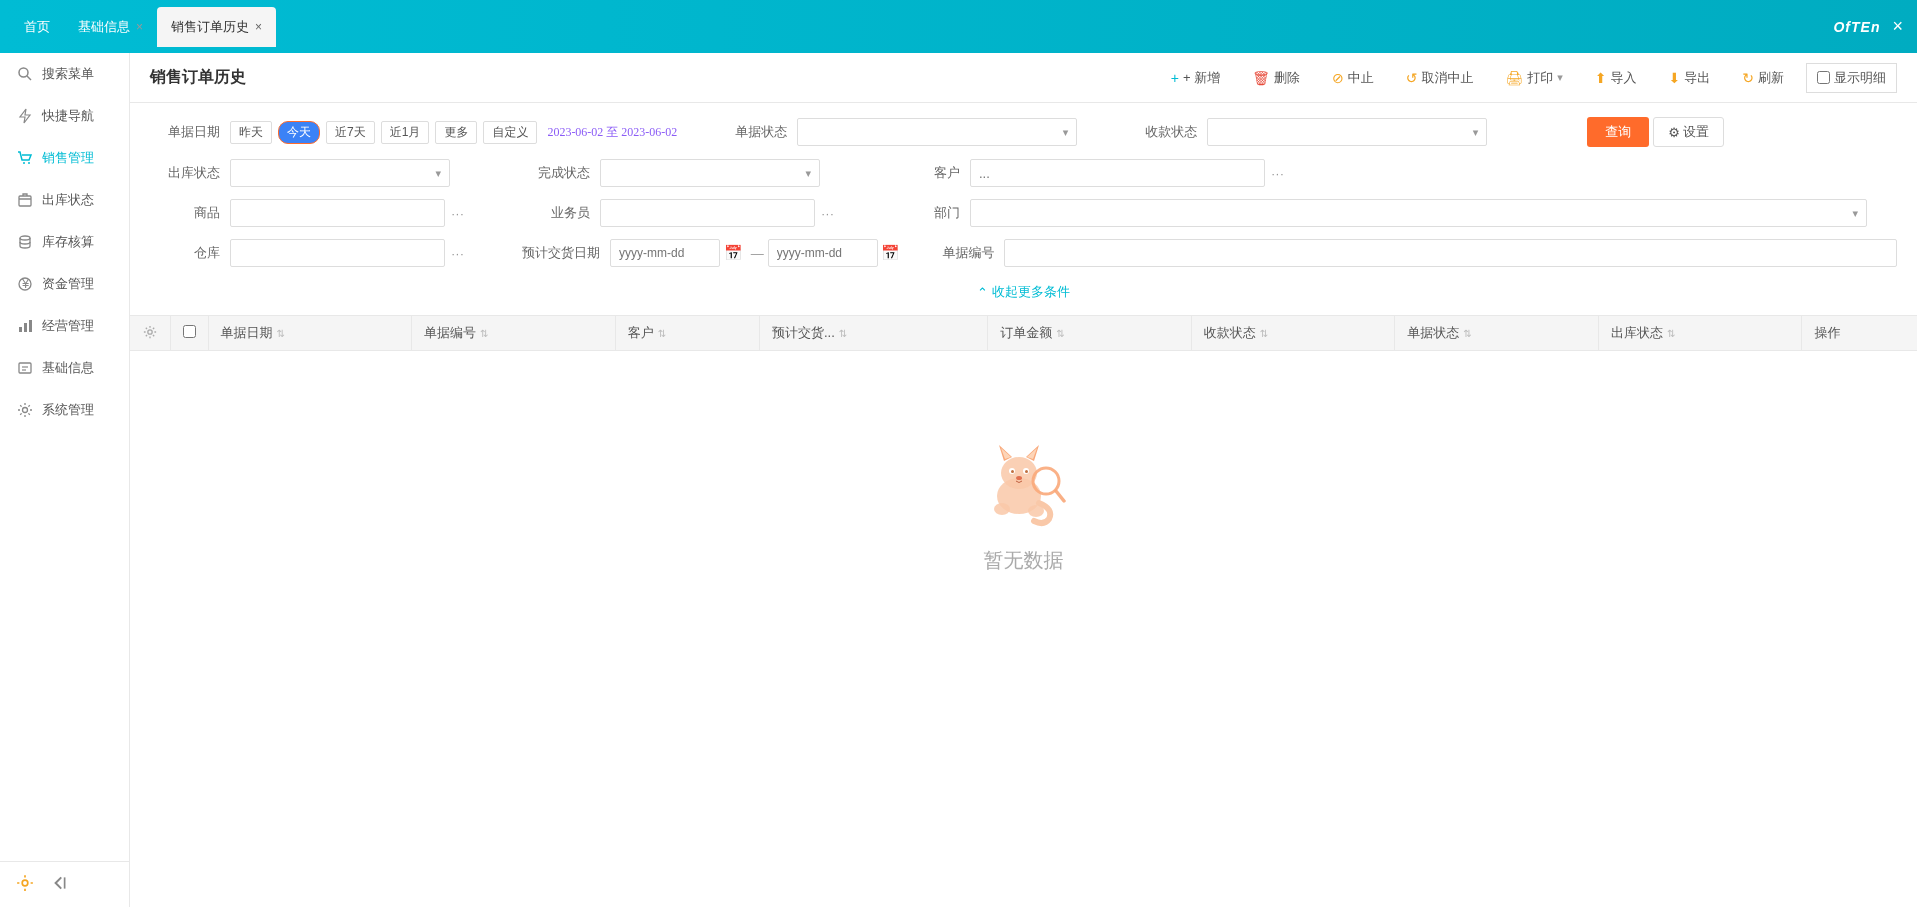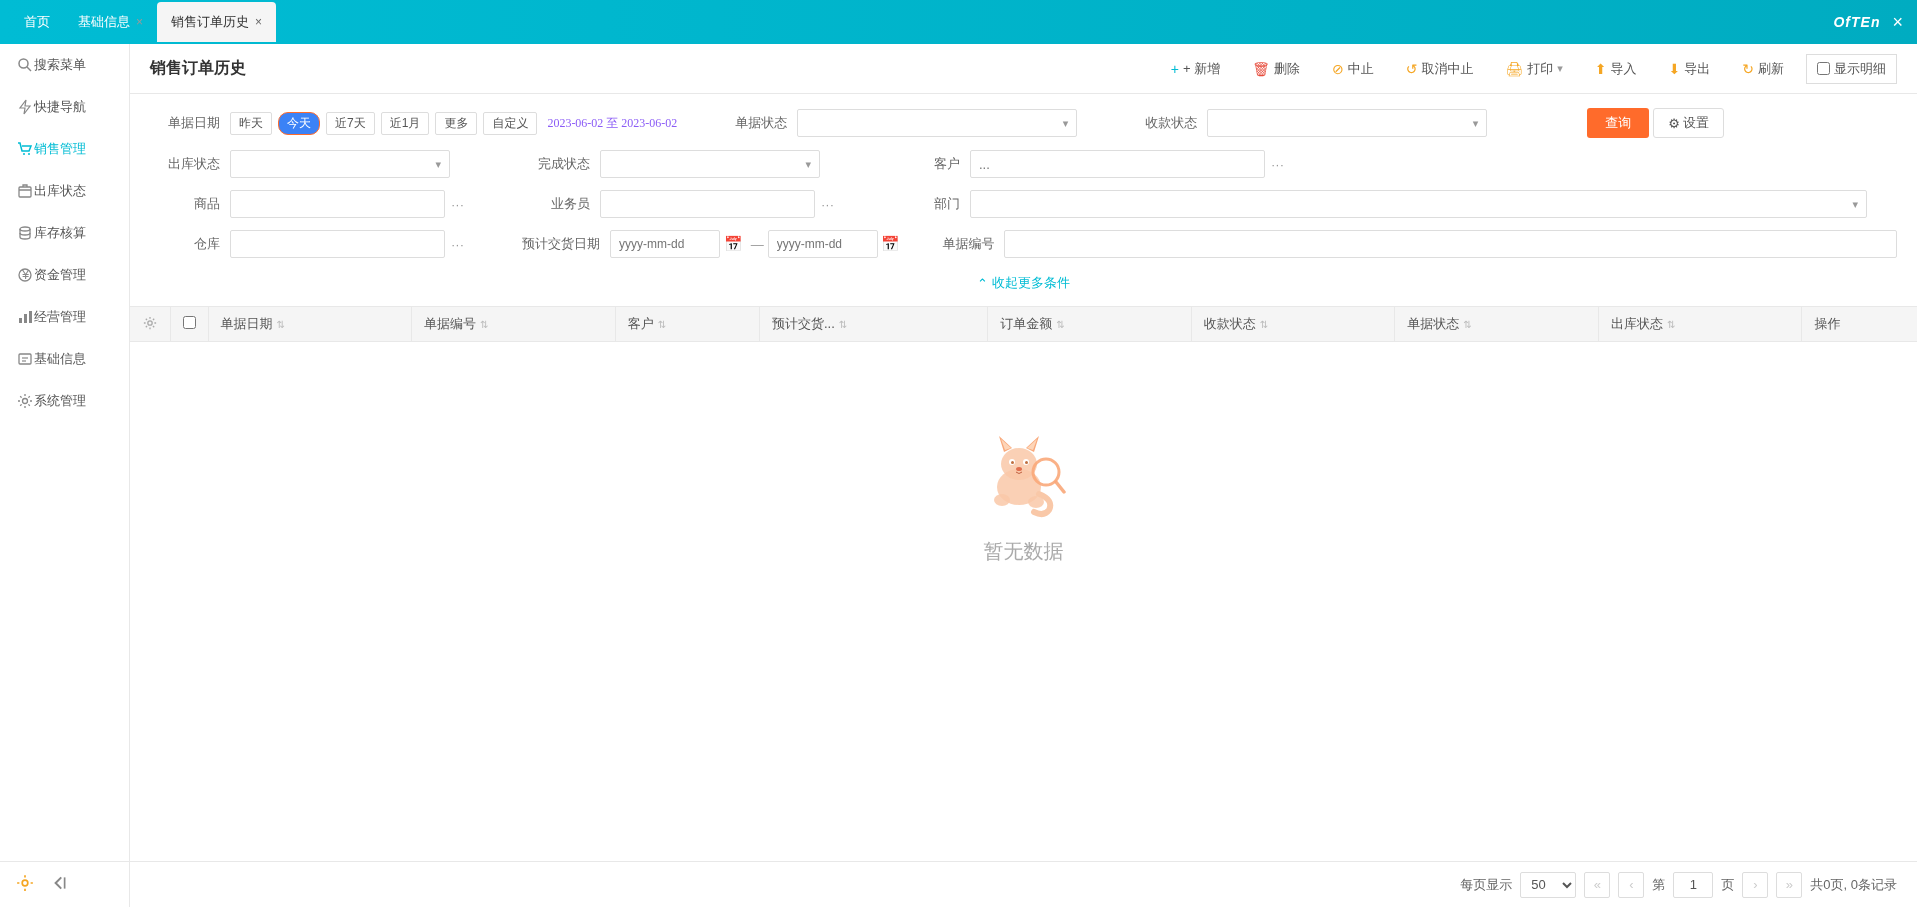--- a/index.html
+++ b/index.html
@@ -1,20 +1,20 @@
 <!DOCTYPE html>
 <html><head>
   <meta charset="utf-8">
   <style>
     * { box-sizing: border-box; margin: 0; padding: 0; font-family: 'Microsoft YaHei', Arial, sans-serif; font-size: 13px; }
     body { display: flex; flex-direction: column; height: 907px; width: 1917px; overflow: hidden; background: #f5f5f5; }
 
     
     .top-bar {
-      height: 44px;
+      height: 53px;
       background: linear-gradient(90deg, #00bcd4 0%, #00acc1 100%);
       display: flex;
       align-items: center;
       padding: 0 10px;
       gap: 0;
       flex-shrink: 0;
     }
     .tab-item {
       height: 40px;
       display: flex;
@@ -67,20 +67,21 @@
       flex-direction: column;
       border-right: 1px solid #e8e8e8;
       flex-shrink: 0;
     }
     .sidebar-item {
       display: flex;
       align-items: center;
       padding: 12px 16px;
       cursor: pointer;
       color: #555;
+      gap: 8px;
       font-size: 13px;
     }
     .sidebar-item.active { color: #00bcd4; }
     .sidebar-icon {
       width: 18px;
       height: 18px;
       display: flex;
       align-items: center;
       justify-content: center;
       flex-shrink: 0;
@@ -765,31 +766,15 @@
                   <ellipse cx="62" cy="80" rx="8" ry="6" fill="#f9c8a8" opacity="0.85"></ellipse>
                 </svg>
                 <span class="empty-text">暂无数据</span>
               </div>
             </td>
           </tr>
         </tbody>
       </table>
     </div>
 
-    <div class="pagination-bar">
-      <span class="page-size-label">每页显示</span>
-      <select class="page-size-select">
-        <option>20</option>
-        <option selected="">50</option>
-        <option>100</option>
-      </select>
-      <button class="page-nav-btn" disabled="">«</button>
-      <button class="page-nav-btn" disabled="">‹</button>
-      <span class="page-label">第</span>
-      <input class="page-input" value="1" style="">
-      <span class="page-label">页</span>
-      <button class="page-nav-btn" disabled="">›</button>
-      <button class="page-nav-btn" disabled="">»</button>
-      <span class="page-info">共0页, 0条记录</span>
-    </div>
 
   </div>
 </div>
 
 </body></html>

